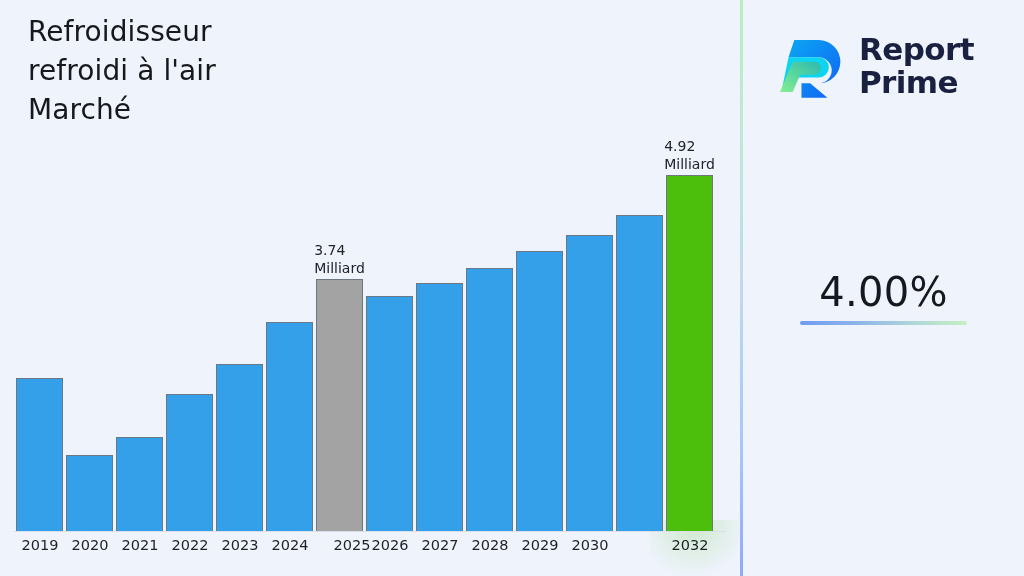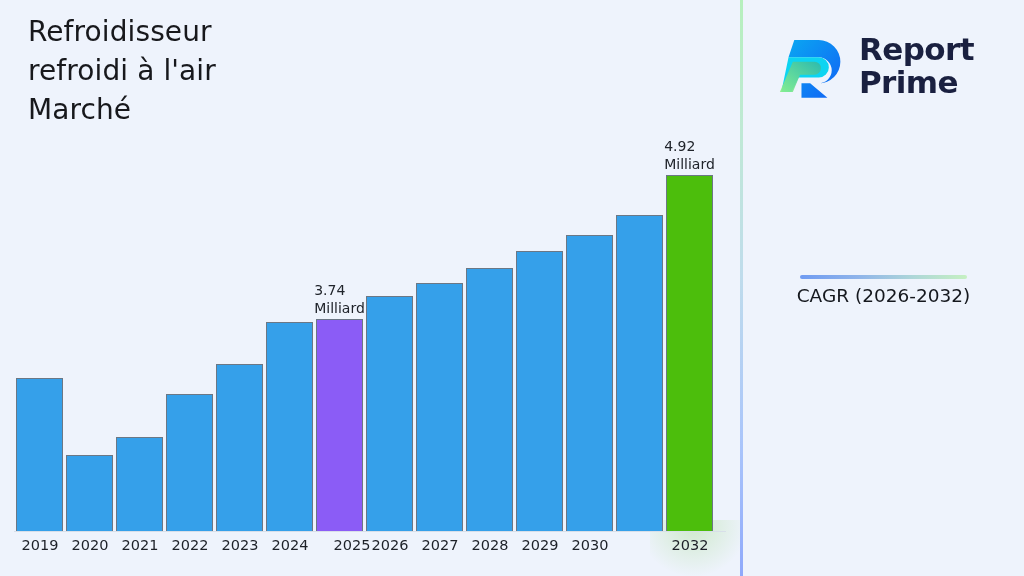--- a/index.html
+++ b/index.html
@@ -183,21 +183,21 @@
           <div class="bar-slot" style="left: 165px;">
             <div class="bar blue" title="2022: 3.02 Milliard" style="height: 137px; background: rgb(53, 160, 234);"></div>
           </div>
           <div class="bar-slot" style="left: 215px;">
             <div class="bar blue" title="2023: 3.28 Milliard" style="height: 167px; background: rgb(53, 160, 234);"></div>
           </div>
           <div class="bar-slot" style="left: 265px;">
             <div class="bar blue" title="2024: 3.65 Milliard" style="height: 209px; background: rgb(53, 160, 234);"></div>
           </div>
           <div class="bar-slot" style="left: 315px;">
-            <div class="bar pink" title="2025: 3.74 Milliard" style="height: 212px; background: #8b5cf6;">
+            <div class="bar pink" title="2025: 3.74 Milliard" style="height: 252px; background: #a3a3a3;">
               <div class="bar-label" style="white-space: pre-line;">3.74
 Milliard</div>
             </div>
           </div>
           <div class="bar-slot" style="left: 365px;">
             <div class="bar blue" title="2026: 3.87 Milliard" style="height: 235px; background: rgb(53, 160, 234);"></div>
           </div>
           <div class="bar-slot" style="left: 415px;">
             <div class="bar blue" title="2027: 3.98 Milliard" style="height: 248px; background: rgb(53, 160, 234);"></div>
           </div>
@@ -258,18 +258,18 @@
         </defs>
         <path d="M24 14 H58 A30 30 0 0 1 58 74 H46 L70 94 H34 L34 74 H58 A18 18 0 0 0 58 38 H16 Z" fill="url(#gBlue)"></path>
         <path d="M16 38 H58 A14 14 0 0 1 58 66 H30 L20 86 H6 L16 38 Z" fill="#00d2f0" opacity="0.95"></path>
         <path d="M22 44 H52 A9 9 0 0 1 52 62 H32 L22 86 H4 Z" fill="url(#gGreen)" opacity="0.92"></path>
       </svg>
       <div id="logo-text">Report
 Prime</div>
     </div>
 
     <div id="cagr-block">
+      <div id="cagr-value">4.00%</div>
       <div id="cagr-rule"></div>
-      <div id="cagr-caption">CAGR (2026-2032)</div>
     </div>
 
   </div>
 </div>
 
 </body></html>

